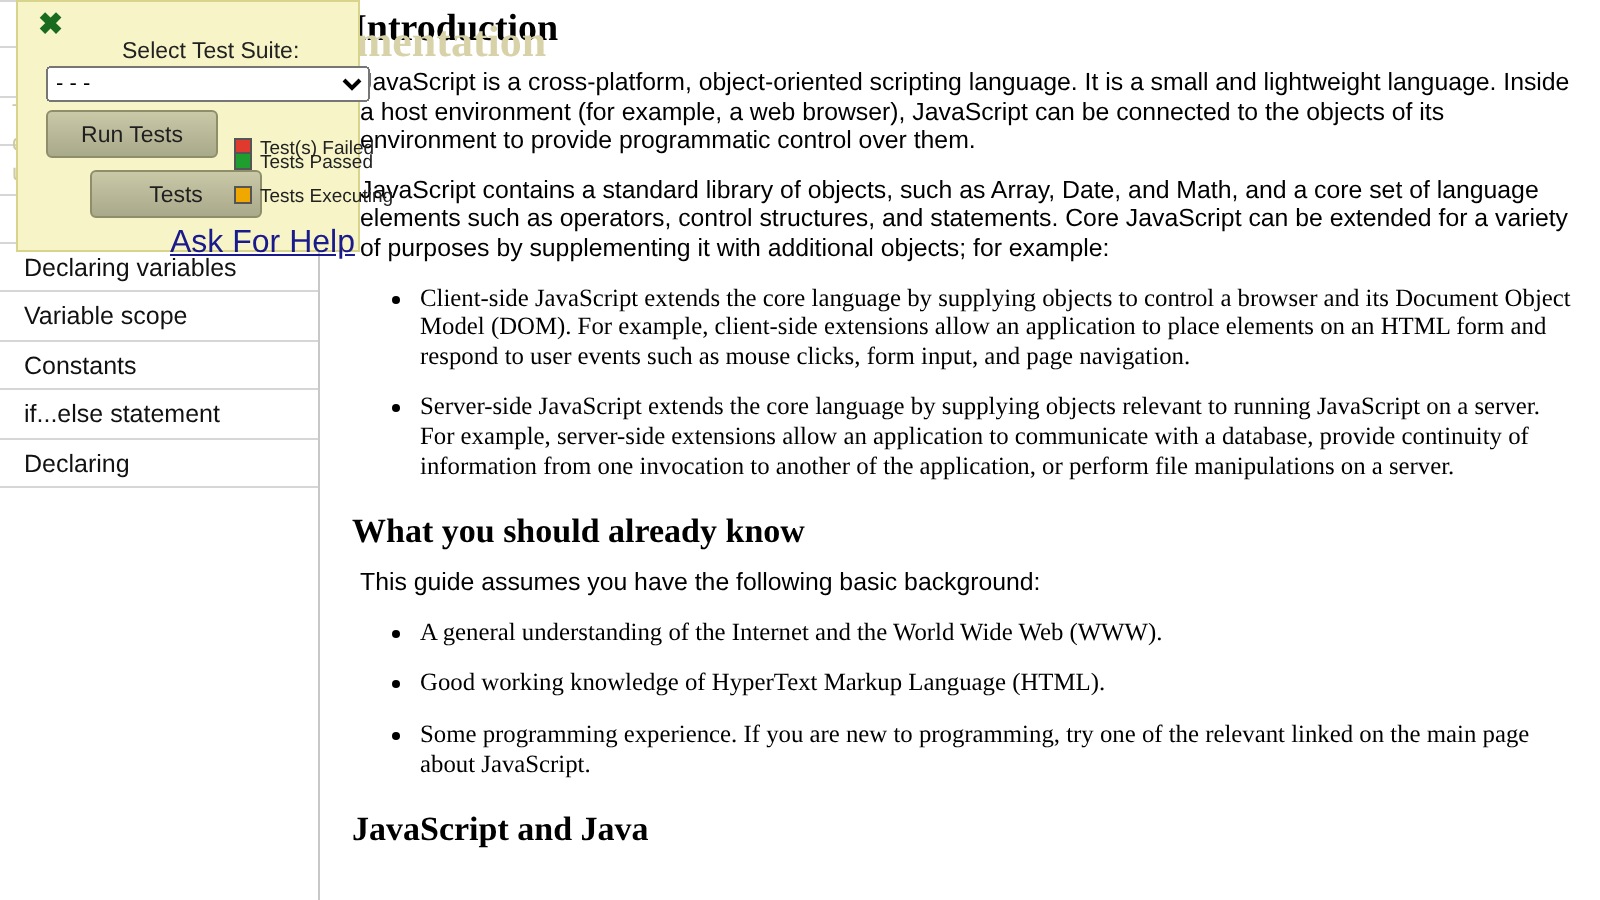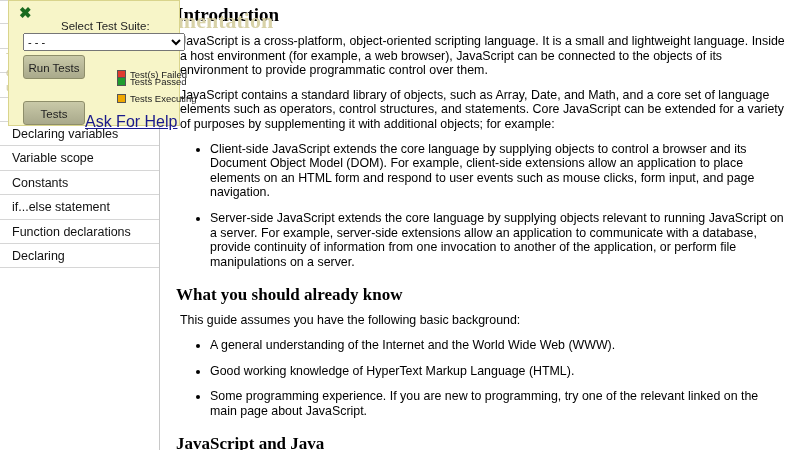--- a/index.html
+++ b/index.html
@@ -77,20 +77,21 @@
     font-size: 12.4px;
     line-height: 14.6px;
     margin: 0 0 10px 0;
     padding-left: 4px;
     text-align: left;
   }
   #content ul {
     margin: 0 0 10px 0;
     padding-left: 34px;
     list-style: disc;
+    font-family: Liberation Serif, serif;
   }
   #content li {
     font-size: 12.4px;
     line-height: 14.6px;
     margin-bottom: 11px;
   }
 
   
   #runner {
     position: absolute;
@@ -125,34 +126,34 @@
     left: 14px;
     top: 32px;
     width: 162px;
     height: 18px;
     font-size: 11px;
     font-family: "Liberation Sans", sans-serif;
   }
   .runner-btn {
     position: absolute;
     left: 14px;
-    width: 62px;
+    width: 86px;
     height: 24px;
     border: 1px solid #8e8e6a;
     border-radius: 3px;
     background: linear-gradient(#c9c9a8, #a9a98b);
     color: #1f1f1f;
     font-size: 11.5px;
     text-align: center;
     line-height: 24px;
     cursor: pointer;
     box-sizing: border-box;
   }
   #run-tests-btn { top: 54px; }
-  #tests-btn { top: 100px; }
+  #tests-btn { top: 84px; margin-left: 22px; }
 
   .legend {
     position: absolute;
     left: 108px;
     font-size: 9.5px;
     color: #222222;
     line-height: 11px;
     white-space: nowrap;
   }
   .legend .swatch {
@@ -212,21 +213,20 @@
   <div id="sidebar">
     <div class="nav-item">Introduction</div>
     <div class="nav-item">What you should already know</div>
     <div class="nav-item">JavaScript and Java</div>
     <div class="nav-item">Hello world</div>
     <div class="nav-item">Variables</div>
     <div class="nav-item">Declaring variables</div>
     <div class="nav-item">Variable scope</div>
     <div class="nav-item">Constants</div>
     <div class="nav-item">if...else statement</div>
-    <div class="nav-item">Function declarations</div>
     <div class="nav-item">Declaring</div>
   </div>
 
   <div id="content">
     <h1>Introduction</h1>
     <p>JavaScript is a cross-platform, object-oriented scripting language. It is a small and lightweight language. Inside a host environment (for example, a web browser), JavaScript can be connected to the objects of its environment to provide programmatic control over them.</p>
     <p>JavaScript contains a standard library of objects, such as Array, Date, and Math, and a core set of language elements such as operators, control structures, and statements. Core JavaScript can be extended for a variety of purposes by supplementing it with additional objects; for example:</p>
     <ul>
       <li>Client-side JavaScript extends the core language by supplying objects to control a browser and its Document Object Model (DOM). For example, client-side extensions allow an application to place elements on an HTML form and respond to user events such as mouse clicks, form input, and page navigation.</li>
       <li>Server-side JavaScript extends the core language by supplying objects relevant to running JavaScript on a server. For example, server-side extensions allow an application to communicate with a database, provide continuity of information from one invocation to another of the application, or perform file manipulations on a server.</li>

